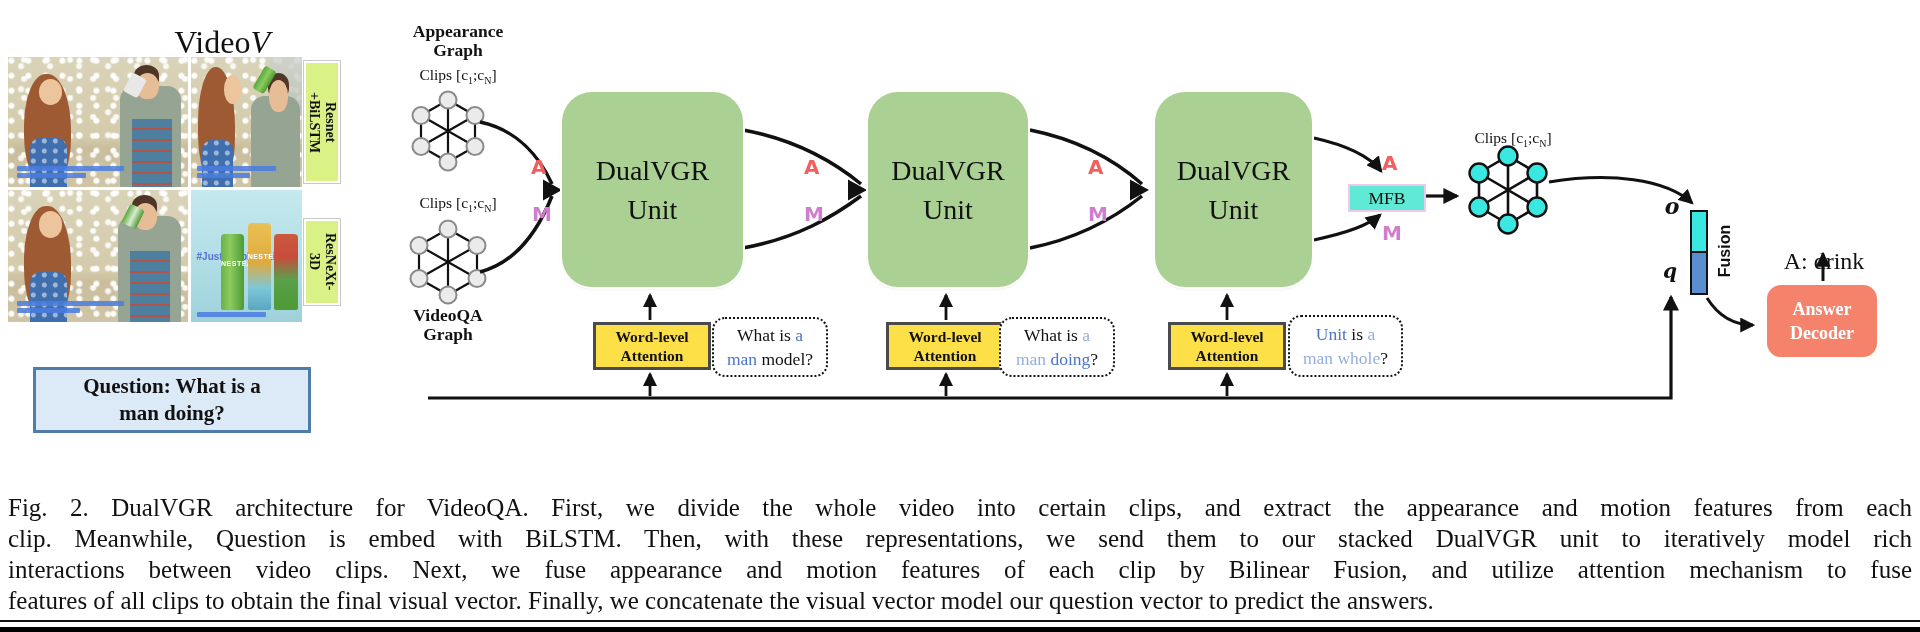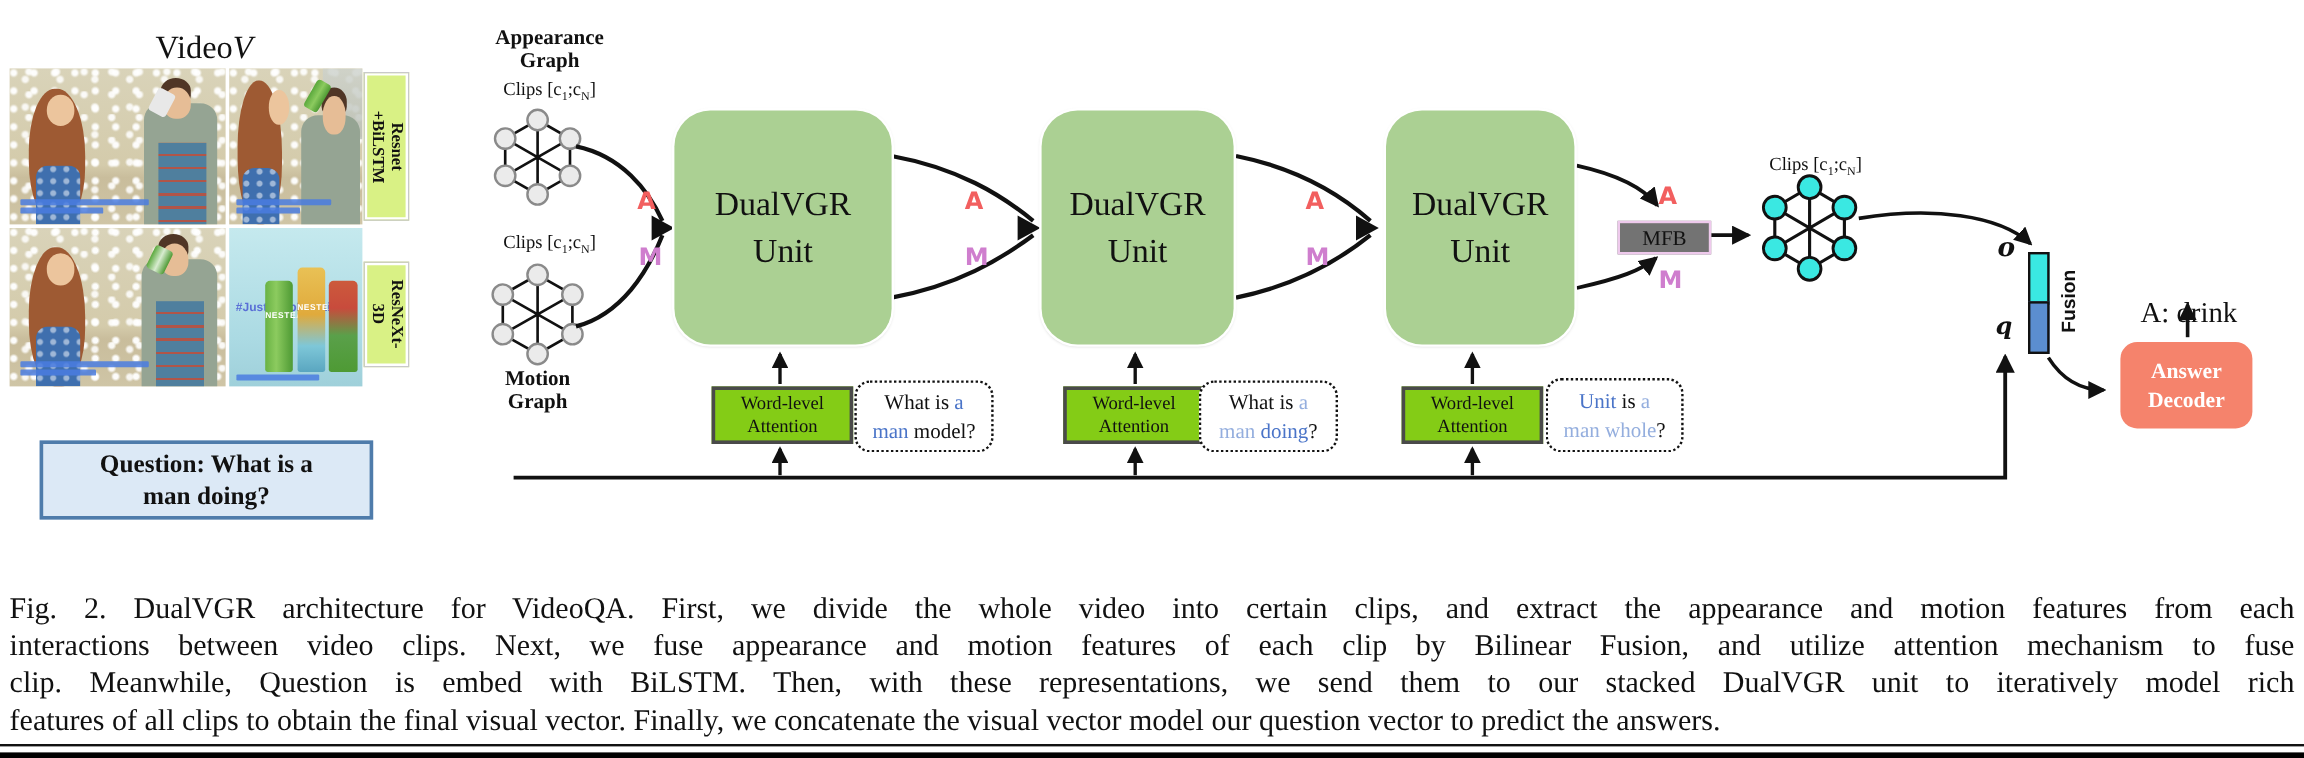--- a/index.html
+++ b/index.html
@@ -2,21 +2,21 @@
 <html><head>
 <meta charset="utf-8">
 <style>
   html,body{margin:0;padding:0;background:#ffffff;}
   #fig{position:relative;width:1920px;height:632px;background:#ffffff;overflow:hidden;
        font-family:"Liberation Serif",serif;color:#111;}
   .abs{position:absolute;}
   .ctr{display:flex;align-items:center;justify-content:center;text-align:center;}
 
   
-  #video-title{left:70px;top:24px;width:200px;font-size:27px;}
+  #video-title{left:70px;top:24px;width:200px;font-size:32px;justify-content:flex-end;}
   #montage{left:8px;top:57px;width:294px;height:265px;background:#fff;}
   .vframe{position:absolute;overflow:hidden;}
   .scene{background:
      radial-gradient(circle at 20% 25%, rgba(255,255,255,.95) 0 2px, rgba(255,255,255,0) 4px),
      radial-gradient(circle at 70% 15%, rgba(255,255,255,.9) 0 2px, rgba(255,255,255,0) 4px),
      radial-gradient(circle at 45% 40%, rgba(255,255,255,.85) 0 2px, rgba(255,255,255,0) 4px),
      linear-gradient(180deg,#d9d3b9 0%,#d4cbab 62%,#c9bd9c 70%,#cfc5a6 100%);
      background-size:17px 15px,23px 19px,29px 23px,100% 100%;}
   .girl-hair{position:absolute;background:#9e5a33;border-radius:46% 50% 42% 46%;}
   .girl-face{position:absolute;background:#ecc59d;border-radius:50%;}
@@ -62,35 +62,35 @@
         font-size:28px;line-height:39px;}
   #unit1{left:562px;top:92px;width:181px;height:195px;}
   #unit2{left:868px;top:92px;width:160px;height:195px;}
   #unit3{left:1155px;top:92px;width:157px;height:195px;}
 
   
   .sA{color:#f25f5f;} .sM{color:#cf7ece;}
   .stream{font-family:"DejaVu Sans",sans-serif;font-weight:bold;font-size:20px;}
 
   
-  .wla{background:#84cc16;border:3px solid #4a4a4a;font-weight:normal;font-size:15.5px;line-height:19px;}
+  .wla{background:#fde047;border:3px solid #4a4a4a;font-weight:bold;font-size:15.5px;line-height:19px;}
   #wla1{left:593px;top:322px;width:112px;height:42px;}
   #wla2{left:886px;top:322px;width:112px;height:42px;}
   #wla3{left:1168px;top:322px;width:112px;height:42px;}
 
   
   .qbox{border:2.5px dotted #111;border-radius:13px;background:#fff;
         font-size:17.5px;line-height:24px;}
   #qbox1{left:712px;top:317px;width:112px;height:56px;}
   #qbox2{left:999px;top:317px;width:112px;height:56px;}
   #qbox3{left:1288px;top:315px;width:111px;height:58px;}
   .w-black{color:#111;} .w-blue{color:#4a74c8;} .w-lblue{color:#94aede;}
 
   
-  #mfb{left:1348px;top:184px;width:74px;height:24px;background:#737373;
+  #mfb{left:1348px;top:184px;width:74px;height:24px;background:#5eead4;
        border:2px solid #eec9ec;font-size:17.5px;}
 
   
   #gar{left:1428px;top:248px;width:177px;height:60px;background:#f78f40;border-radius:10px;
        font-weight:bold;font-size:17.5px;line-height:23px;box-shadow:0 0 0 2px #fff;}
 
   
   #bar-o{left:1690px;top:210px;width:14px;height:40px;background:#3ae8e2;border:2.5px solid #111;}
   #bar-q{left:1690px;top:251px;width:14px;height:40px;background:#5b8ed0;border:2.5px solid #111;}
   #lab-o{left:1660px;top:193px;width:24px;font-family:"DejaVu Serif",serif;
@@ -198,21 +198,21 @@
       </div>
   </div>
   <div class="abs ctr clips" id="clips-app">
     <div><span>Clips [c</span><sub>1</sub><span>;c</span><sub>N</sub><span>]</span></div>
   </div>
   <div class="abs ctr clips" id="clips-mot">
     <div><span>Clips [c</span><sub>1</sub><span>;c</span><sub>N</sub><span>]</span></div>
   </div>
   <div class="abs ctr ghead" id="ghead-mot">
     <div>
-        <div>Motion</div>
+        <div>VideoQA</div>
          <div>Graph</div>
       </div>
   </div>
   <div class="abs ctr clips" id="clips-out">
     <div><span>Clips [c</span><sub>1</sub><span>;c</span><sub>N</sub><span>]</span></div>
   </div>
 
   <svg class="abs" style="left:0;top:0;" width="1920" height="632" viewBox="0 0 1920 632">
     <defs>
       <marker id="ah" viewBox="0 0 10 10" refX="8.5" refY="5" markerWidth="5" markerHeight="5" orient="auto-start-reverse">
@@ -387,20 +387,20 @@
 
   <div class="abs ctr" id="question">
     <div>
         <div>Question: What is a</div>
          <div>man doing?</div>
       </div>
   </div>
 
   <div class="abs" id="caption">
     <div class="cap-just">Fig. 2.   DualVGR architecture for VideoQA. First, we divide the whole video into certain clips, and extract the appearance and motion features from each</div>
+    <div class="cap-just">clip. Meanwhile, Question is embed with BiLSTM. Then, with these representations, we send them to our stacked DualVGR unit to iteratively model rich</div>
     <div class="cap-just">interactions between video clips. Next, we fuse appearance and motion features of each clip by Bilinear Fusion, and utilize attention mechanism to fuse</div>
-    <div class="cap-just">clip. Meanwhile, Question is embed with BiLSTM. Then, with these representations, we send them to our stacked DualVGR unit to iteratively model rich</div>
     <div>features of all clips to obtain the final visual vector. Finally, we concatenate the visual vector model our question vector to predict the answers.</div>
   </div>
 
   <div class="abs" id="rule-thin"></div>
   <div class="abs" id="rule-thick"></div>
 </div>
 
 </body></html>

